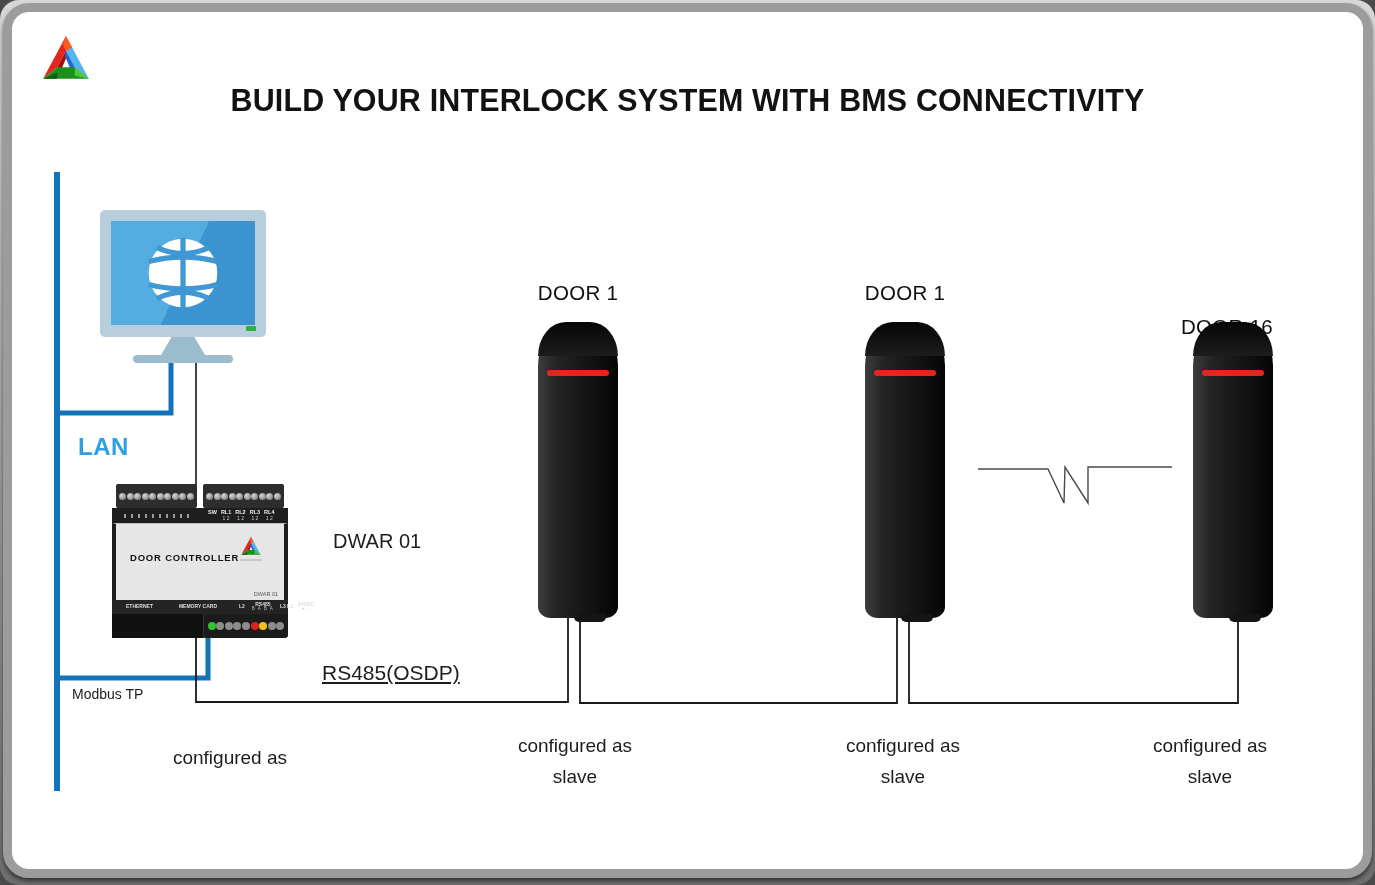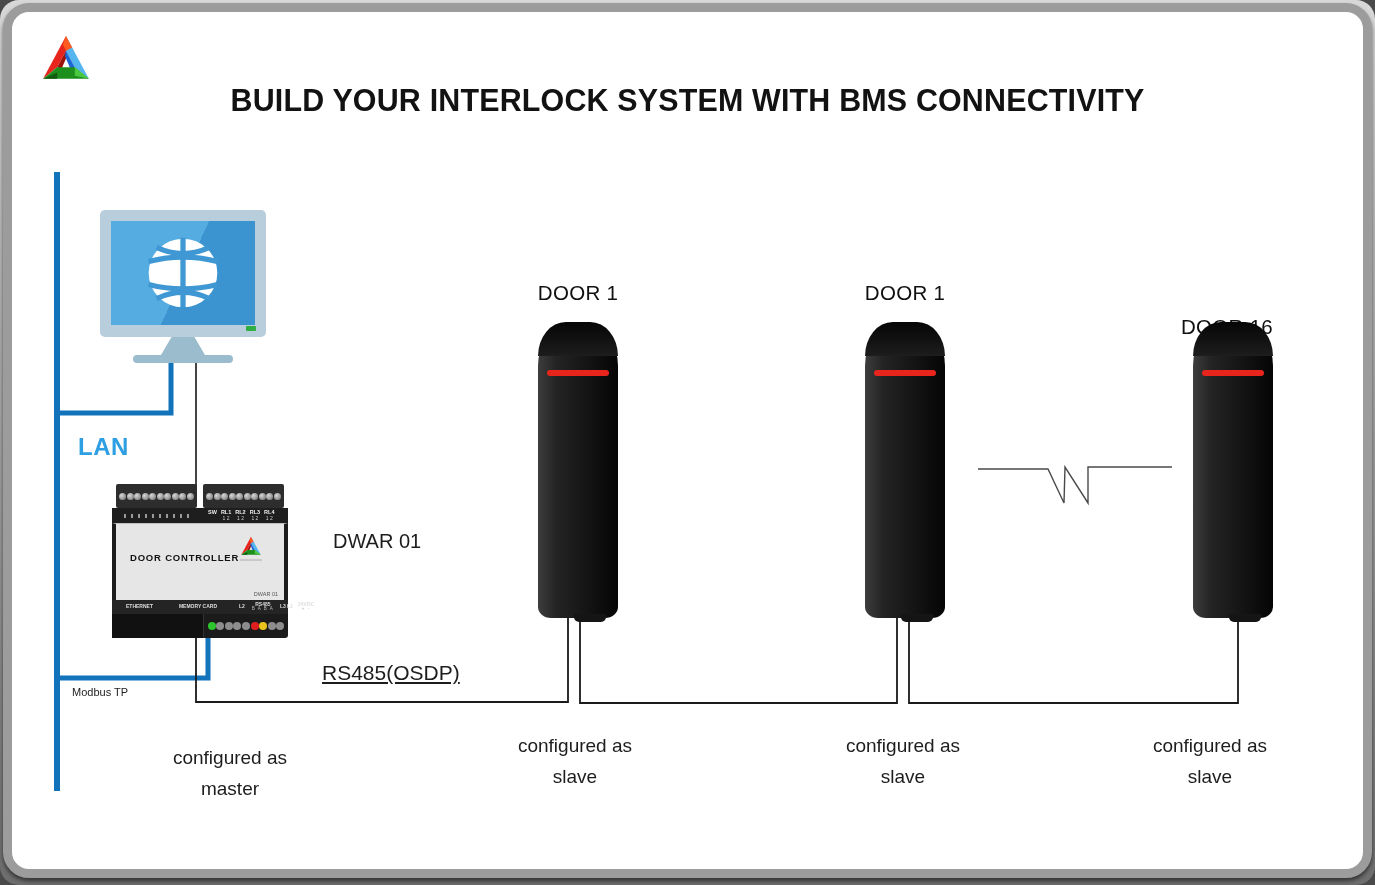--- a/index.html
+++ b/index.html
@@ -39,21 +39,21 @@
   }
   .monitor .power-dot { position:absolute; right:10px; bottom:6px; width:10px; height:5px; background:#2fae44; border-radius:1px; }
   .monitor .neck {
     position:absolute; left:61px; top:127px; width:44px; height:18px; background:#9bbccd;
     clip-path:polygon(24% 0, 76% 0, 100% 100%, 0 100%);
   }
   .monitor .base { position:absolute; left:33px; top:145px; width:100px; height:8px; background:#9bbccd; border-radius:4px; }
 
   
   .lan-label { position:absolute; left:78px; top:433px; font-size:24px; font-weight:700; color:#2e9fe2; letter-spacing:0.5px; }
-  .modbus-label { position:absolute; left:72px; top:686px; font-size:11px; color:#1d1d1d; }
+  .modbus-label { position:absolute; left:72px; top:686px; font-size:14px; color:#1d1d1d; }
   .bus-label { position:absolute; left:322px; top:661px; font-size:21px; color:#1d1d1d;text-decoration:underline; }
   .model-label { position:absolute; left:333px; top:530px; font-size:20px; color:#1d1d1d; }
   .door-title { position:absolute; top:281px; width:160px; text-align:center; font-size:20.5px; font-weight:400; color:#101010; letter-spacing:0.3px; }
   .cfg-label { position:absolute; width:220px; text-align:center; font-size:19px; color:#1d1d1d; line-height:1.65; }
 
   
   .reader {
     position:absolute; top:322px; width:80px; height:296px;
     background:linear-gradient(90deg,#3d3d3d 0%, #242424 22%, #141414 62%, #050505 100%);
     border-radius:36px 36px 13px 13px / 44px 44px 11px 11px;
@@ -277,21 +277,20 @@
     </div>
   <div class="reader" style="left:865px;">
       <div class="stripe"></div>
     </div>
   <div class="reader" style="left:1193px;">
       <div class="stripe"></div>
     </div>
 
   <div class="cfg-label" style="left:120px; top:742px;">
     <div>configured as</div>
-    <div>master</div>
   </div>
   <div class="cfg-label" style="left:465px; top:730px;">
     <div>configured as</div>
     <div>slave</div>
   </div>
   <div class="cfg-label" style="left:793px; top:730px;">
     <div>configured as</div>
     <div>slave</div>
   </div>
   <div class="cfg-label" style="left:1100px; top:730px;">

